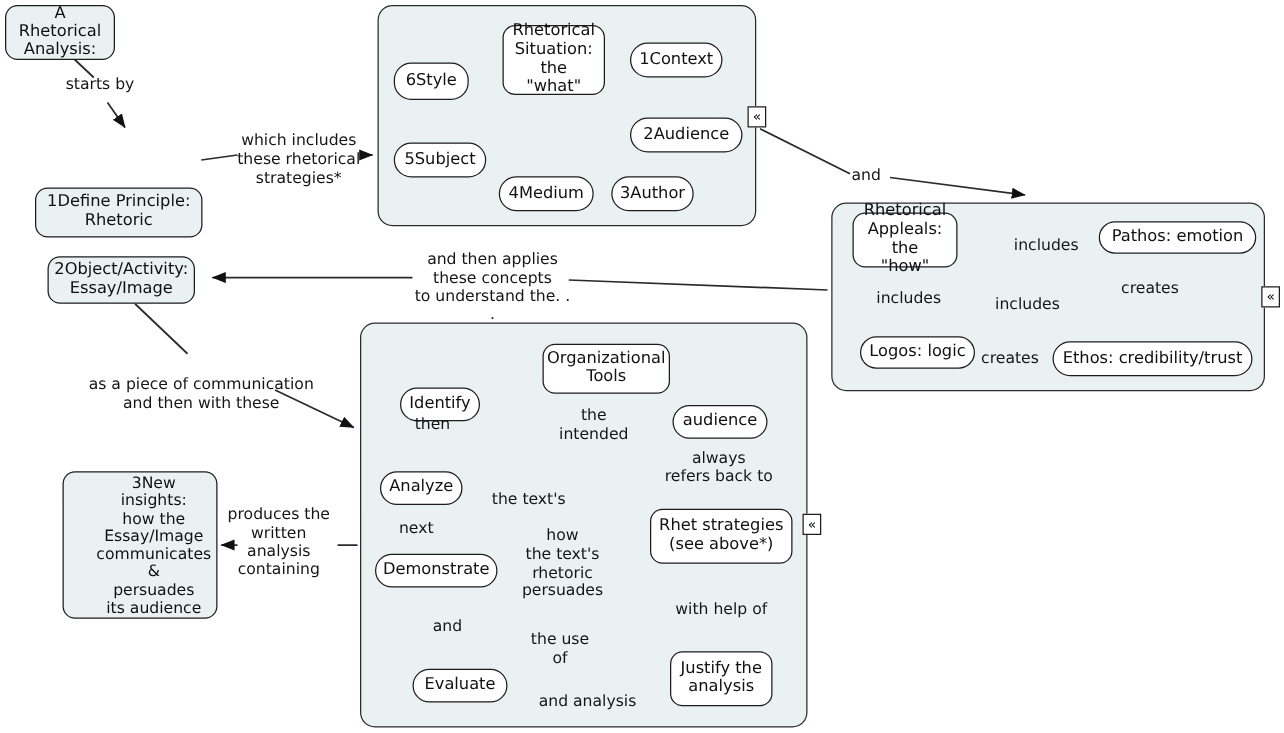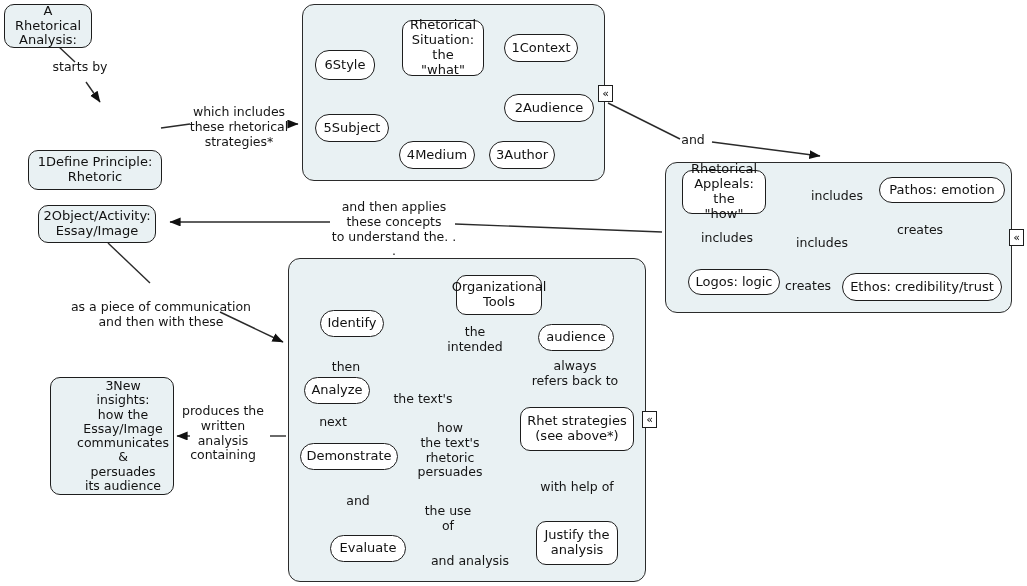--- a/index.html
+++ b/index.html
@@ -204,21 +204,21 @@
   <div class="node plain" style="left:682px; top:170px; width:84px; height:44px;">Rhetorical
 Appleals: the
 "how"</div>
 
   <div class="node plain pill" style="left:879px; top:177px; width:126px; height:26px;">Pathos: emotion</div>
 
   <div class="node plain pill" style="left:688px; top:269px; width:92px; height:26px;">Logos: logic</div>
 
   <div class="node plain pill" style="left:842px; top:273px; width:160px; height:28px;">Ethos: credibility/trust</div>
 
-  <div class="node plain" style="left:434px; top:275px; width:86px; height:40px;margin-left:22px;">Organizational
+  <div class="node plain" style="left:434px; top:275px; width:102px; height:40px;">Organizational
 Tools</div>
 
   <div class="node plain pill" style="left:320px; top:310px; width:64px; height:27px;">Identify</div>
 
   <div class="node plain pill" style="left:304px; top:377px; width:66px; height:27px;">Analyze</div>
 
   <div class="node plain pill" style="left:300px; top:443px; width:98px; height:27px;">Demonstrate</div>
 
   <div class="node plain pill" style="left:330px; top:535px; width:76px; height:27px;">Evaluate</div>
 
@@ -256,21 +256,21 @@
 
   <div class="elabel" style="left:793px; top:236px; width:58px;">includes</div>
 
   <div class="elabel" style="left:892px; top:223px; width:56px;">creates</div>
 
   <div class="elabel" style="left:784px; top:279px; width:48px;">creates</div>
 
   <div class="elabel" style="left:442px; top:325px; width:66px;">the
 intended</div>
 
-  <div class="elabel" style="left:325px; top:360px; width:42px;">then</div>
+  <div class="elabel" style="left:325px; top:332px; width:42px;">then</div>
 
   <div class="elabel" style="left:313px; top:415px; width:40px;">next</div>
 
   <div class="elabel" style="left:392px; top:392px; width:62px;">the text's</div>
 
   <div class="elabel" style="left:414px; top:421px; width:72px;">how
 the text's
 rhetoric
 persuades</div>
 

